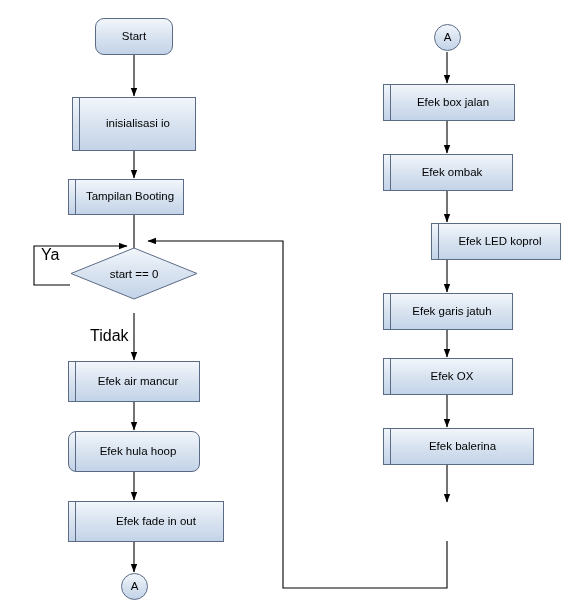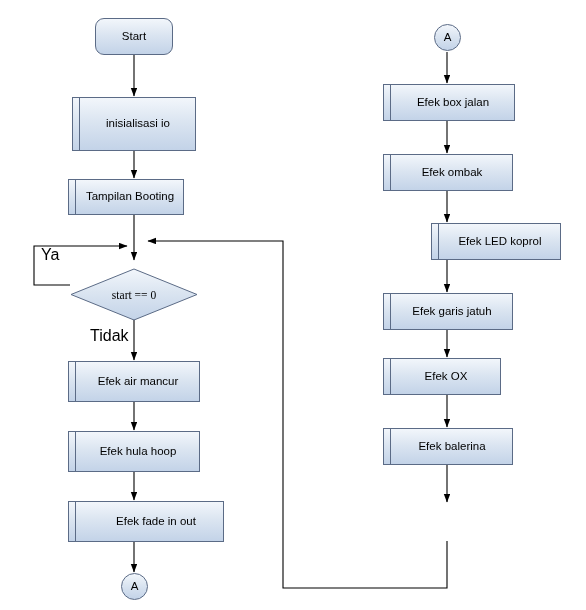--- a/index.html
+++ b/index.html
@@ -141,42 +141,42 @@
   </div>
 
   <div class="node process" style="left:72px; top:97px; width:124px; height:54px;">
     <span class="label">inisialisasi io</span>
   </div>
 
   <div class="node process" style="left:68px; top:179px; width:116px; height:36px;">
     <span class="label">Tampilan Booting</span>
   </div>
 
-  <div class="decision-wrap" style="left:70px; top:268px; width:128px; height:53px;font-family:Liberation Serif, serif;">
+  <div class="decision-wrap" style="left:70px; top:247px; width:128px; height:53px;">
     <svg class="decision-shape" viewBox="0 0 128 53" preserveAspectRatio="none">
       <defs>
         <linearGradient id="dgrad" x1="0" y1="0" x2="0" y2="1">
           <stop offset="0%" stop-color="#f2f6fb"></stop>
           <stop offset="45%" stop-color="#dbe5f1"></stop>
           <stop offset="100%" stop-color="#c3d3e8"></stop>
         </linearGradient>
       </defs>
       <polygon points="64,1 127,26.5 64,52 1,26.5" fill="url(#dgrad)" stroke="#5b6b86" stroke-width="1"></polygon>
     </svg>
     <div class="decision-text">start == 0</div>
   </div>
 
   <div class="edge-label" style="left:41px; top:246px;">Ya</div>
   <div class="edge-label" style="left:90px; top:327px;">Tidak</div>
 
   <div class="node process" style="left:68px; top:361px; width:132px; height:41px;">
     <span class="label">Efek air mancur</span>
   </div>
 
-  <div class="node process" style="left:68px; top:431px; width:132px; height:41px;">
+  <div class="node process" style="left:68px; top:431px; width:132px; height:41px;border-radius:8px;">
     <span class="label">Efek hula hoop</span>
   </div>
 
   <div class="node process" style="left:68px; top:501px; width:156px; height:41px;padding-left:12px;">
     <span class="label">Efek fade in out</span>
   </div>
 
   <div class="node connector" style="left:121px; top:573px; width:27px; height:27px;">
     <span class="label">A</span>
   </div>
@@ -194,22 +194,22 @@
   </div>
 
   <div class="node process" style="left:383px; top:223px; width:130px; height:37px;margin-left:48px;">
     <span class="label">Efek LED koprol</span>
   </div>
 
   <div class="node process" style="left:383px; top:293px; width:130px; height:37px;">
     <span class="label">Efek garis jatuh</span>
   </div>
 
-  <div class="node process" style="left:383px; top:358px; width:118px; height:37px;">
+  <div class="node process" style="left:383px; top:358px; width:130px; height:37px;">
     <span class="label">Efek OX</span>
   </div>
 
-  <div class="node process" style="left:383px; top:428px; width:130px; height:37px;">
+  <div class="node process" style="left:383px; top:428px; width:151px; height:37px;">
     <span class="label">Efek balerina</span>
   </div>
 
 
 </div>
 
 </body></html>

